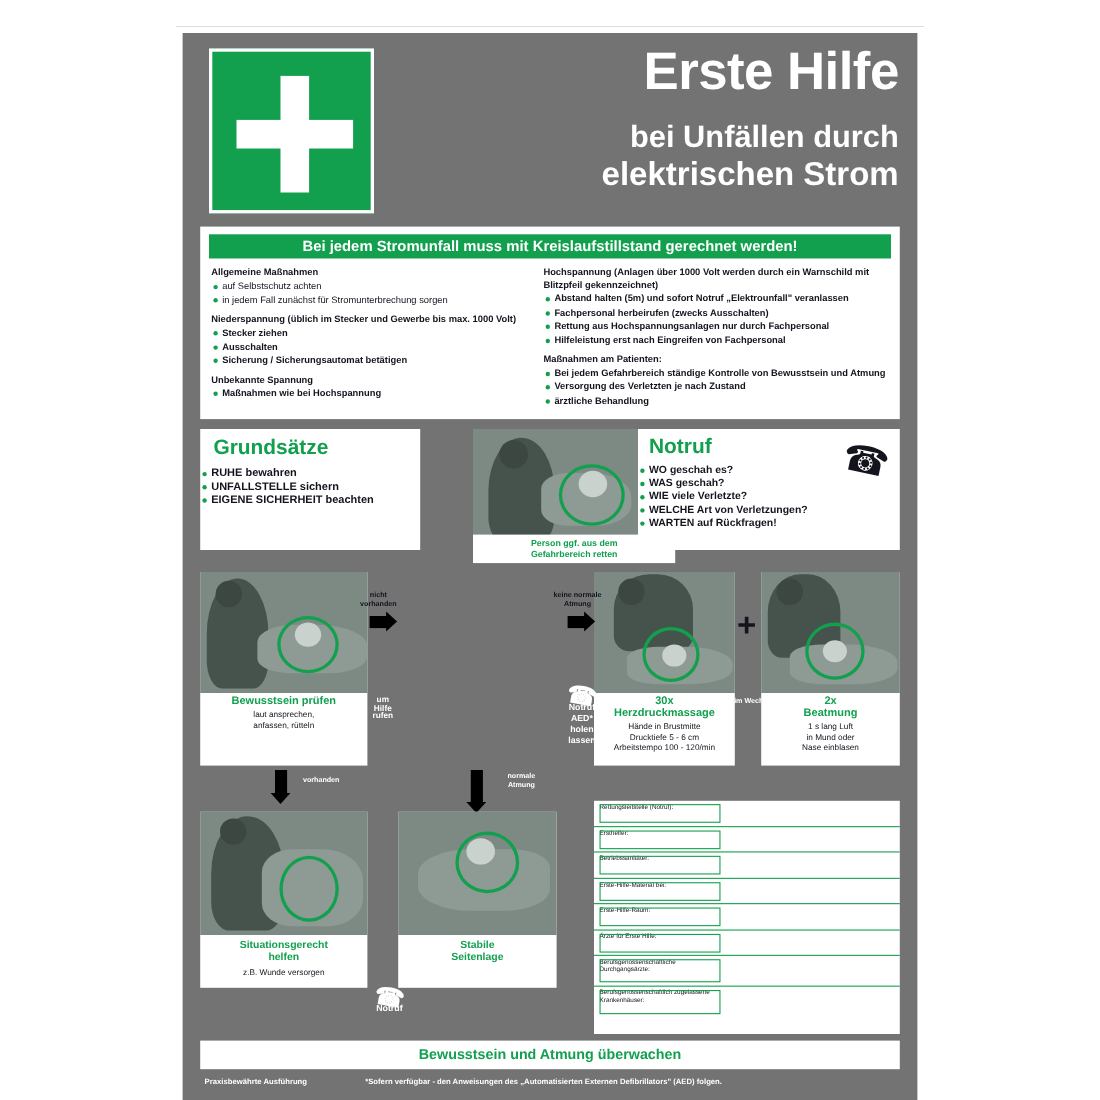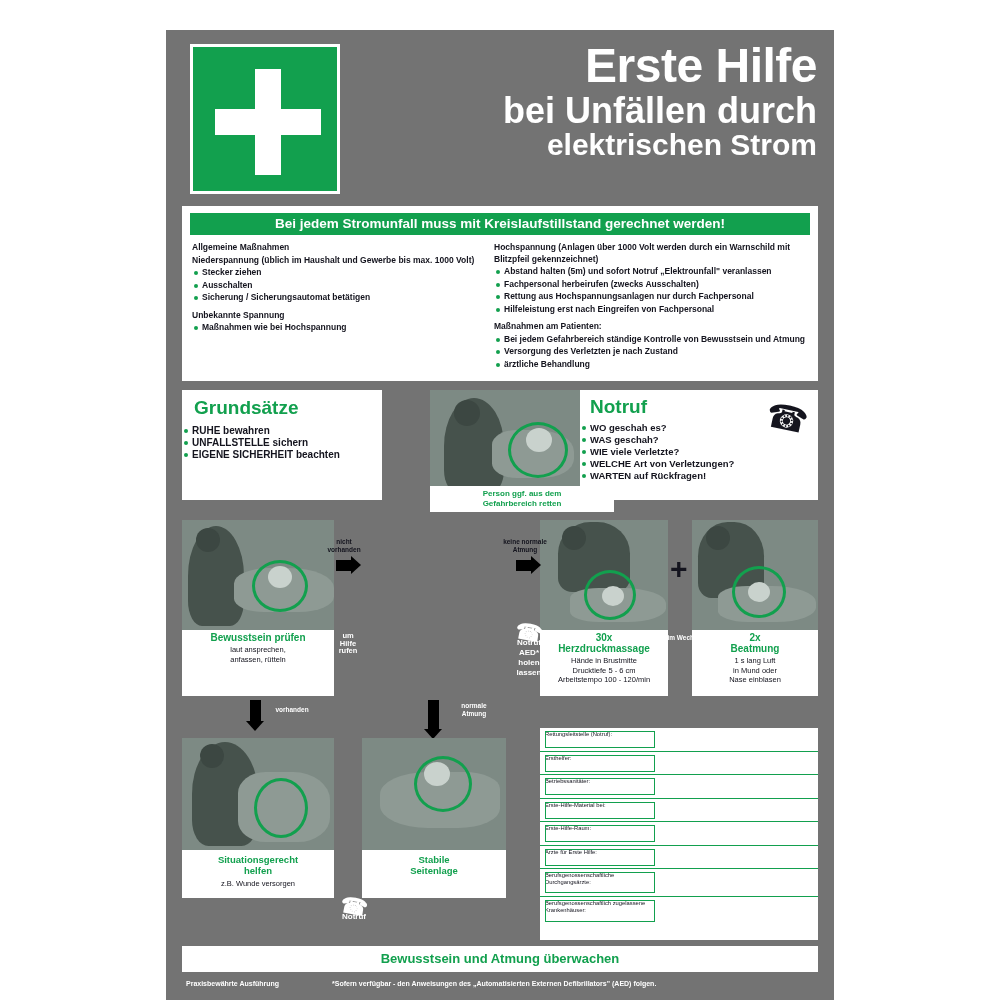--- a/index.html
+++ b/index.html
@@ -7,21 +7,21 @@
   #poster{position:absolute;left:160px;top:24px;width:680px;height:984px;background:#737373;box-sizing:border-box;}
   .white-frame{position:absolute;left:0;top:0;width:680px;height:984px;border:6px solid #ffffff;box-sizing:border-box;}
 
   
   .hdr{position:absolute;left:22px;top:14px;width:640px;height:160px;}
   .cross-box{position:absolute;left:8px;top:6px;width:150px;height:150px;background:#12a04e;border:3px solid #ffffff;box-sizing:border-box;}
   .cross-v{position:absolute;left:62px;top:22px;width:26px;height:106px;background:#fff;}
   .cross-h{position:absolute;left:22px;top:62px;width:106px;height:26px;background:#fff;}
   .title-wrap{position:absolute;left:180px;top:2px;width:455px;text-align:right;color:#ffffff;}
   .t1{font-size:48px;font-weight:bold;line-height:52px;letter-spacing:-0.5px;}
-  .t2{font-size:36px;font-weight:bold;line-height:34px;margin-top:2px;}
+  .t2{font-size:28px;font-weight:bold;line-height:34px;margin-top:16px;}
   .t3{font-size:30px;font-weight:bold;line-height:34px;}
 
   
   .panel-top{position:absolute;left:22px;top:182px;width:636px;height:175px;background:#ffffff;}
   .greenbar{position:absolute;left:8px;top:7px;width:620px;height:22px;background:#12a04e;color:#fff;font-size:13.5px;font-weight:bold;text-align:center;line-height:22px;}
   .col-l{position:absolute;left:10px;top:36px;width:290px;font-size:8.5px;color:#14141e;line-height:11.5px;}
   .col-r{position:absolute;left:312px;top:36px;width:318px;font-size:8.5px;color:#14141e;line-height:11.5px;}
   .sub{font-weight:bold;margin-bottom:1px;}
   ul.dots{list-style:none;margin:0 0 6px 0;padding:0 0 0 10px;}
   ul.dots li{position:relative;margin:0 0 1px 0;}
@@ -108,21 +108,25 @@
       <div class="t2">bei Unfällen durch</div>
       <div class="t3">elektrischen Strom</div>
     </div>
   </div>
 
   <div class="panel-top">
     <div class="greenbar">Bei jedem Stromunfall muss mit Kreislaufstillstand gerechnet werden!</div>
 
     <div class="col-l">
       <div class="sub">Allgemeine Maßnahmen</div>
-      <div class="sub">Niederspannung (üblich im Haushalt und Gewerbe bis max. 1000 Volt)</div>
+      <ul class="dots">
+        <li>auf Selbstschutz achten</li>
+        <li>in jedem Fall zunächst für Stromunterbrechung sorgen</li>
+      </ul>
+      <div class="sub">Niederspannung (üblich im Stecker und Gewerbe bis max. 1000 Volt)</div>
       <ul class="dots b">
         <li>Stecker ziehen</li>
         <li>Ausschalten</li>
         <li>Sicherung / Sicherungsautomat betätigen</li>
       </ul>
       <div class="sub">Unbekannte Spannung</div>
       <ul class="dots b">
         <li>Maßnahmen wie bei Hochspannung</li>
       </ul>
     </div>

